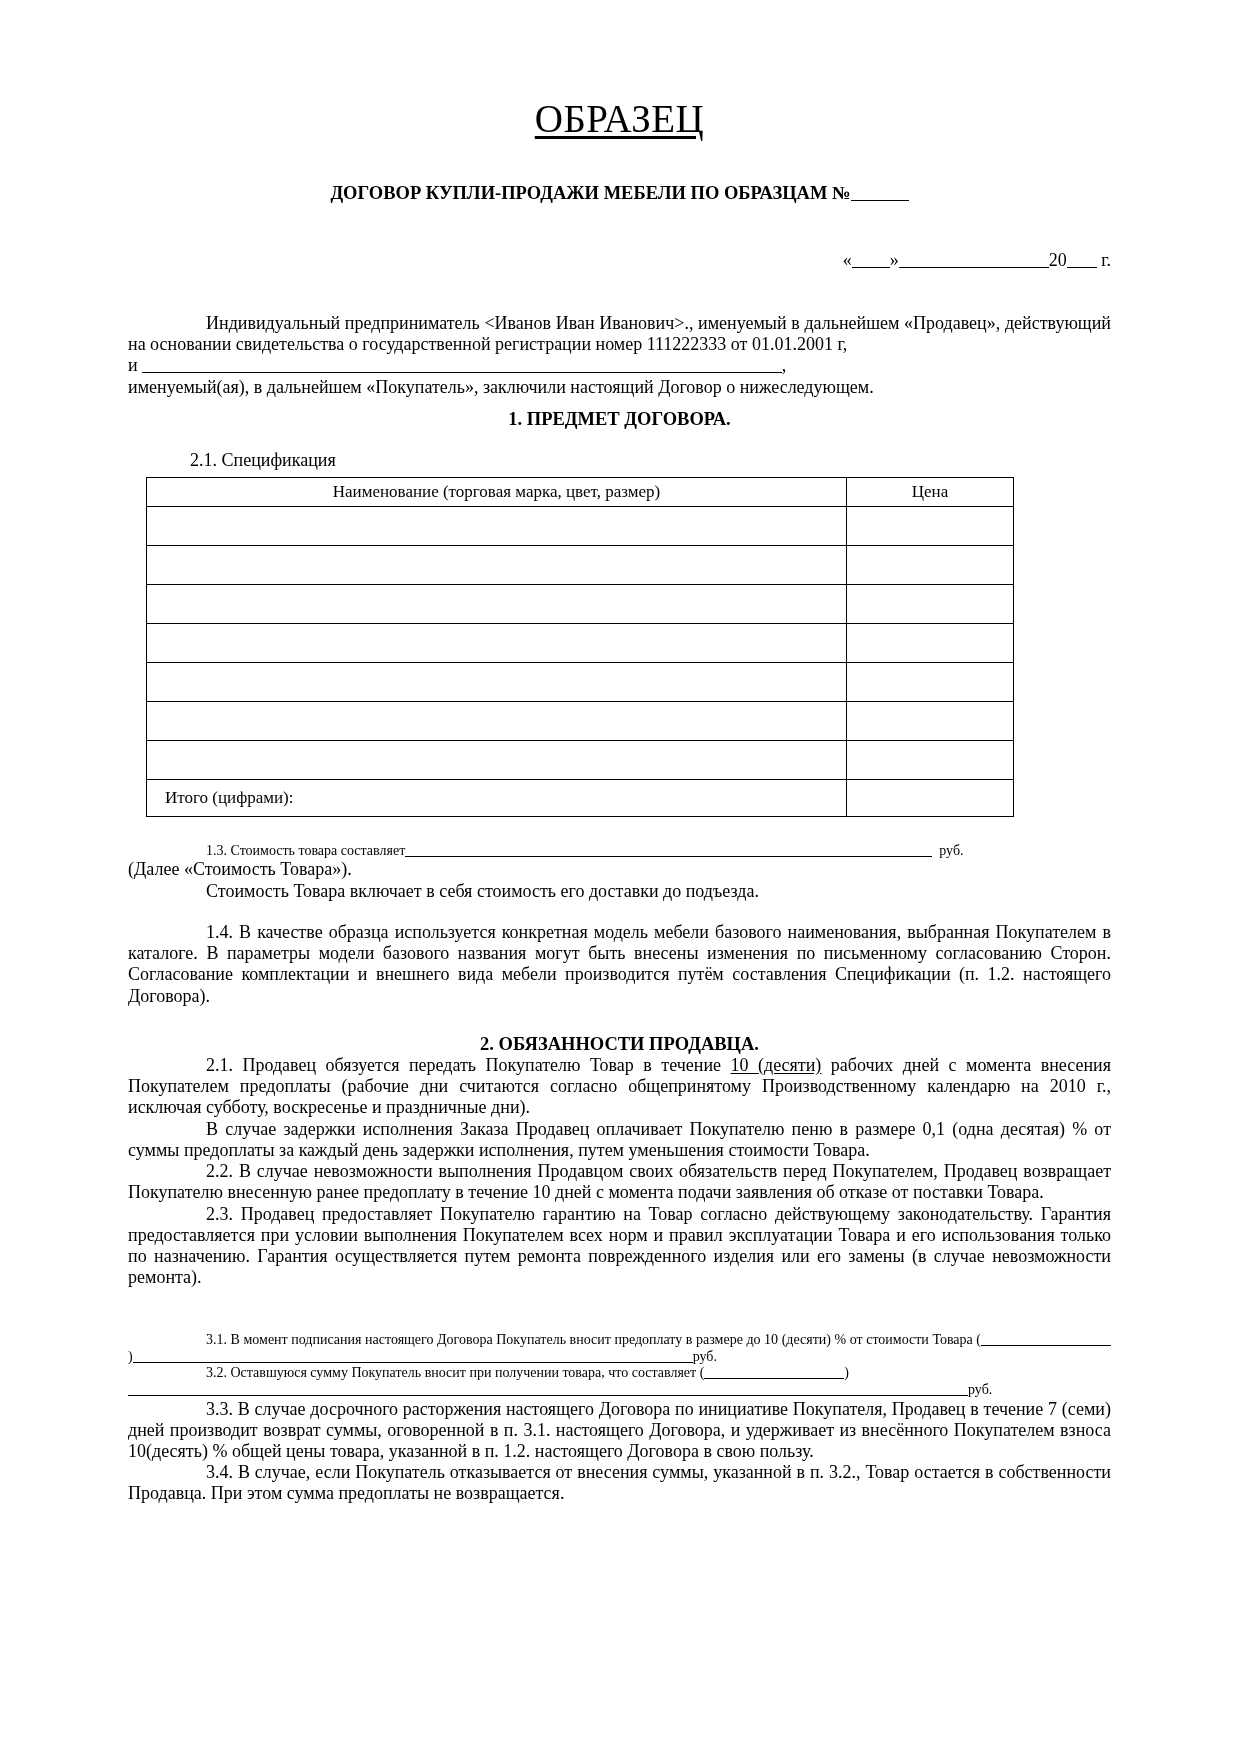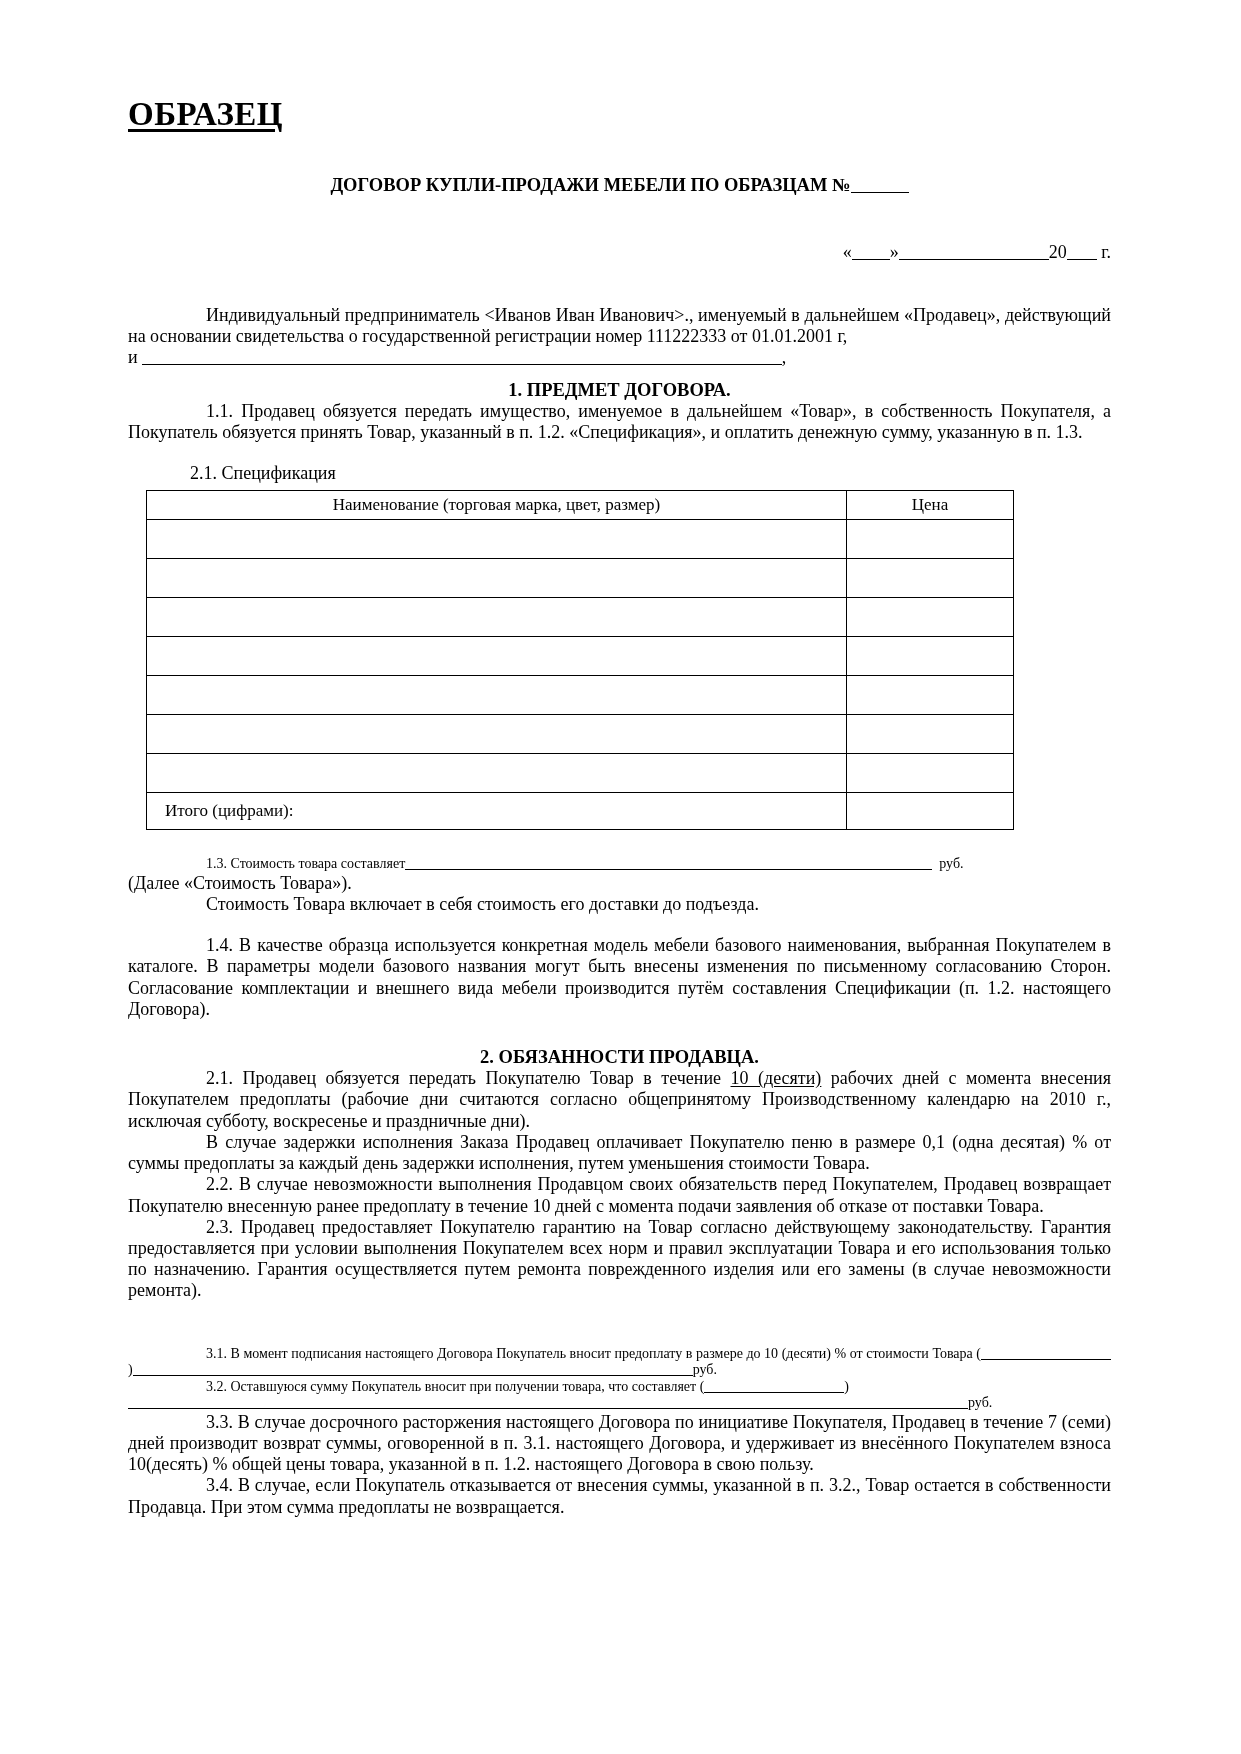--- a/index.html
+++ b/index.html
@@ -15,22 +15,23 @@
   .page {
     width: 1241px;
     height: 1754px;
     box-sizing: border-box;
     padding: 96px 130px 40px 128px;
     background: #ffffff;
     position: relative;
     overflow: hidden;
   }
   .doc-title {
-    font-weight: bold;
-    font-size: 33px;
+    text-align: center;
+    font-weight: normal;
+    font-size: 39px;
     letter-spacing: 0.5px;
     margin: 0 0 42px 0;
   }
   .doc-title span.u {
     text-decoration: underline;
     text-underline-offset: 4px;
   }
   .contract-heading {
     text-align: center;
     font-weight: bold;
@@ -194,24 +195,24 @@
   </div>
 
   <div class="spacer-16"></div>
 
   <p class="just">Индивидуальный предприниматель &lt;Иванов Иван Иванович&gt;., именуемый в дальнейшем «Продавец», действующий на основании свидетельства о государственной регистрации номер 111222333 от 01.01.2001 г,</p>
 
   <div class="and-line">
     <span>и</span><span class="fill"></span><span>,</span>
   </div>
 
+  <p class="noind">именуемый(ая), в дальнейшем «Покупатель», заключили настоящий Договор о нижеследующем.</p>
 
   <div class="section-heading">1. ПРЕДМЕТ ДОГОВОРА.</div>
 
-  <p class="just">1.1. Продавец обязуется передать имущество, именуемое в дальнейшем «Товар», в собственность Покупателя, а Покупатель обязуется принять Товар, указанный в п. 1.2. «Спецификация», и оплатить денежную сумму, указанную в п. 1.3.</p>
 
   <div class="spacer-20"></div>
 
   <div class="spec-label">2.1. Спецификация</div>
 
   <table class="spec">
     <thead>
       <tr>
         <th>Наименование (торговая марка, цвет, размер)</th>
         <th class="col-price">Цена</th>

